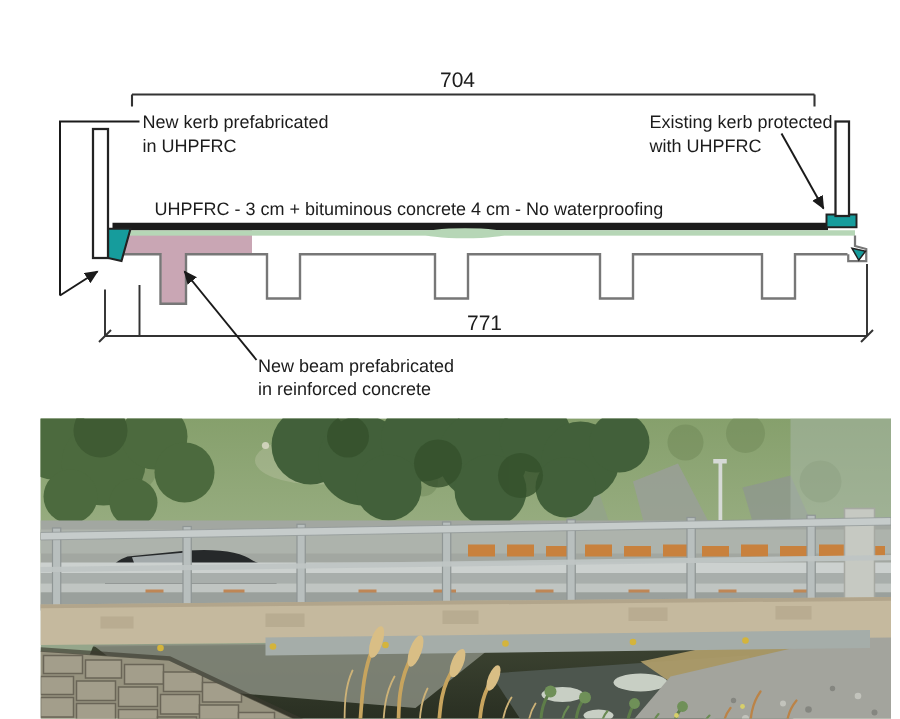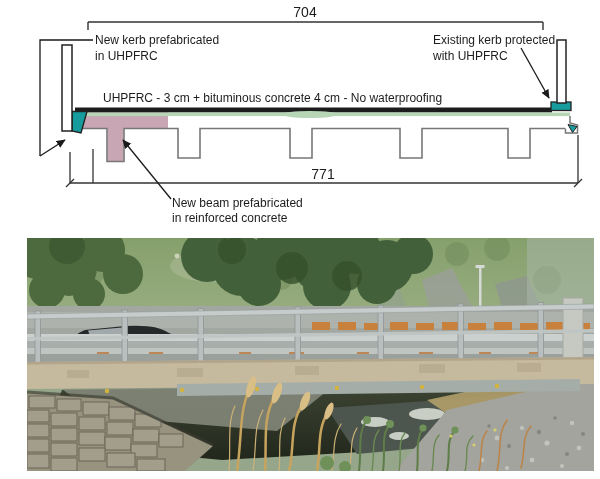--- a/index.html
+++ b/index.html
@@ -1,18 +1,18 @@
 <!DOCTYPE html>
 <html><head>
 <meta charset="utf-8">
 <style>
   html,body{margin:0;padding:0;background:#ffffff;}
   body{width:600px;height:479px;position:relative;overflow:hidden;
        font-family:"Liberation Sans",sans-serif;}
-  .stage{position:absolute;inset:0;}
+  .stage{position:absolute;inset:0;margin-top:41px;}
   svg{display:block;position:absolute;}
   #diagram{left:0;top:0;}
   #photo{left:27px;top:238px;}
   text{font-family:"Liberation Sans",sans-serif;fill:#1c1c1c;}
   .lbl{font-size:12px;}
   .dim{font-size:14px;}
 </style>
 </head>
 <body>
 

